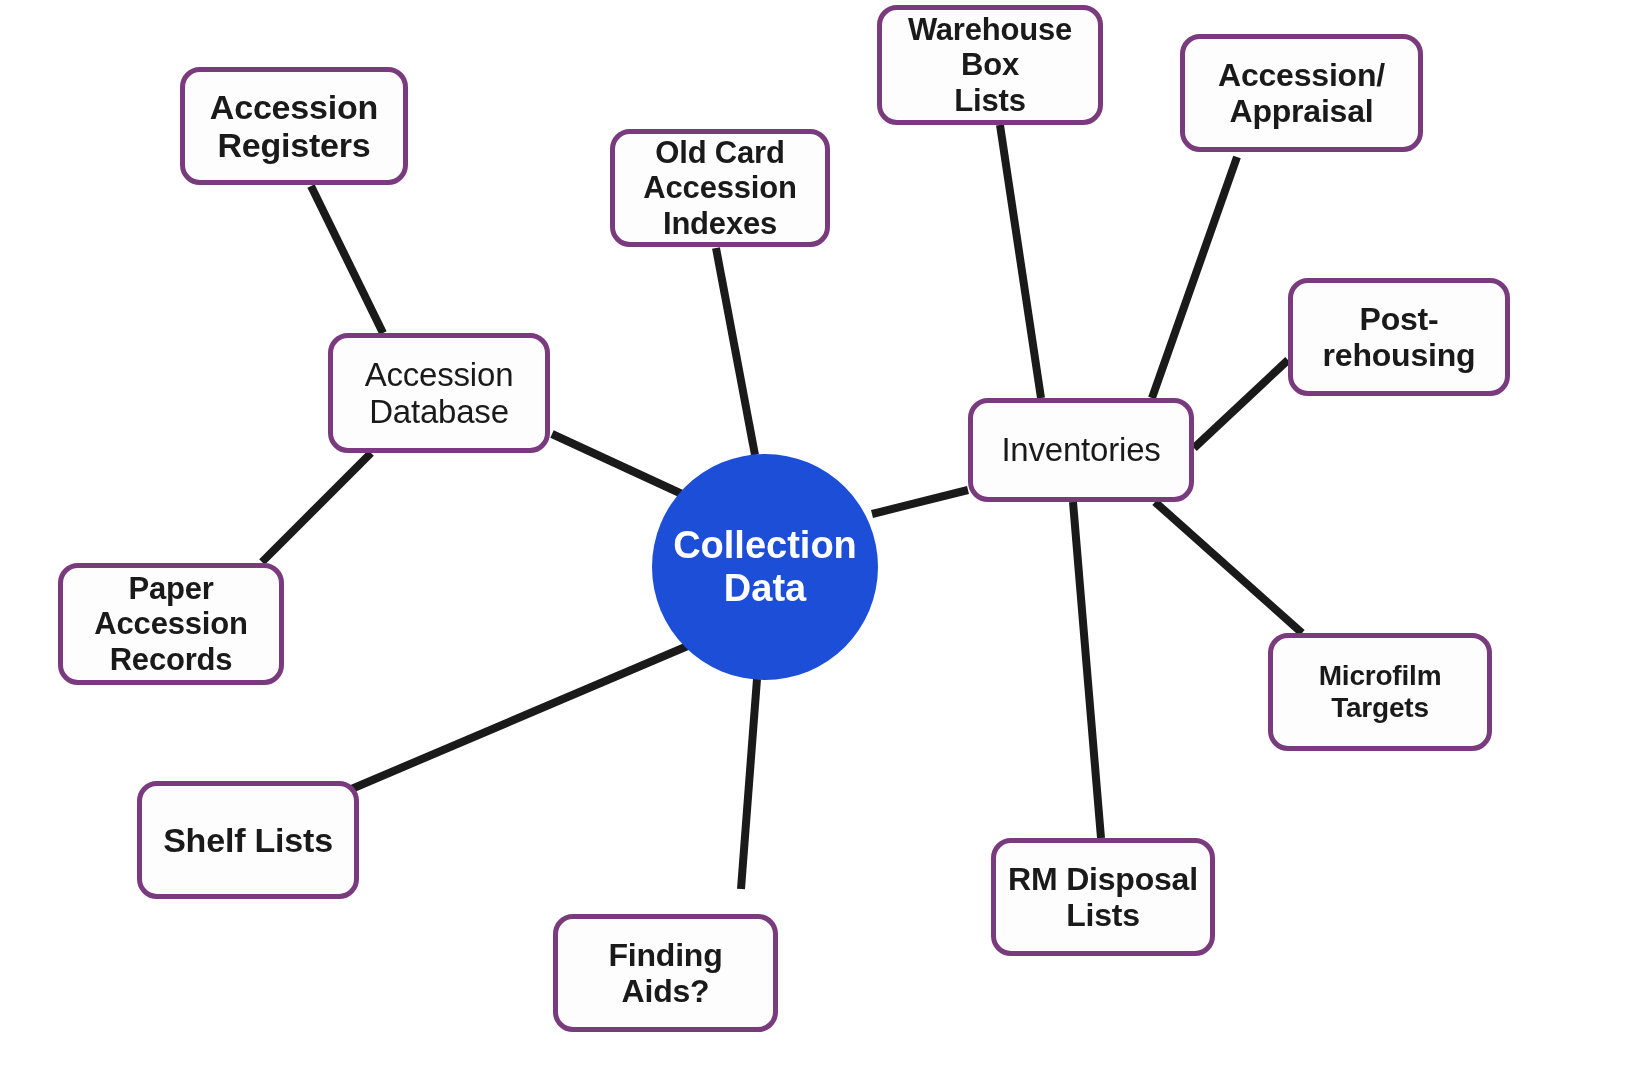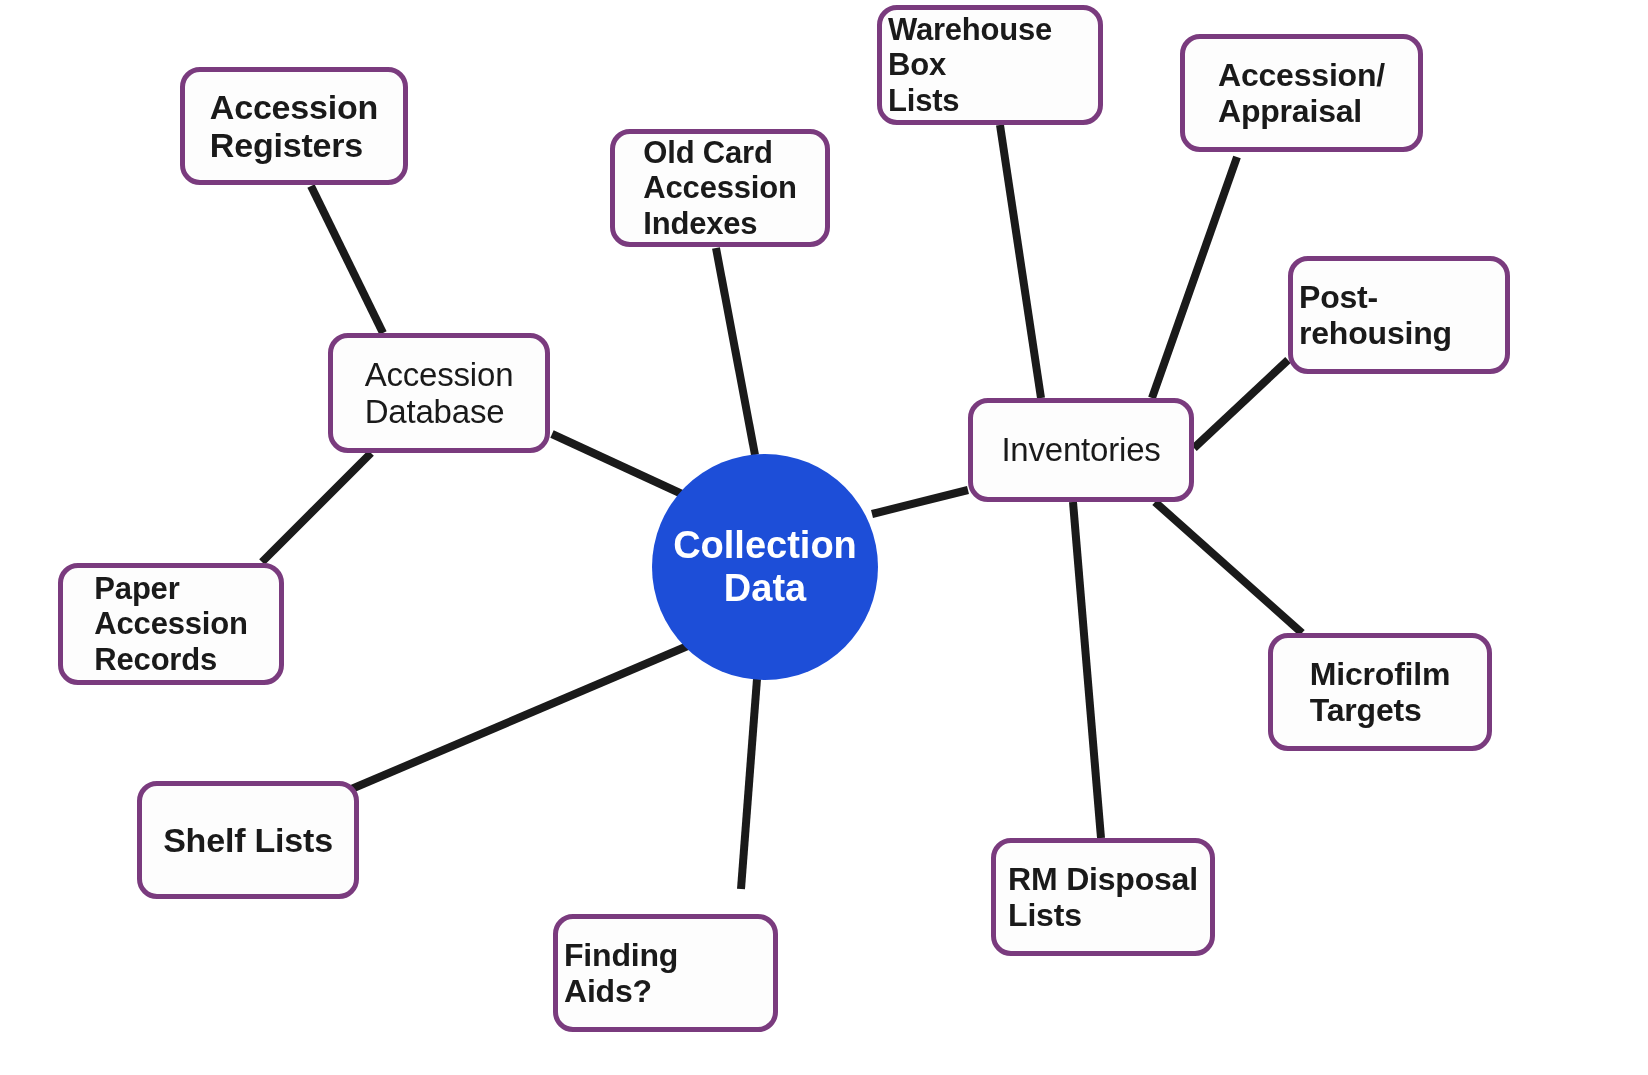--- a/index.html
+++ b/index.html
@@ -26,20 +26,21 @@
   }
   .node-box {
     position: absolute;
     box-sizing: border-box;
     background: #fdfdfd;
     border: 5px solid #7a3b7e;
     border-radius: 20px;
     display: flex;
     align-items: center;
     justify-content: center;
+    text-align: center;
     color: #1a1a1a;
     line-height: 1.13;
     letter-spacing: -0.2px;
     z-index: 5;
   }
   .node-box .label {
     display: block;
     padding: 0 6px;
     white-space: pre-line;
   }
@@ -113,24 +114,24 @@
         <span class="label">Warehouse Box
 Lists</span>
       </div>
       <div class="node-box w-semi" style="left: 1180px; top: 34px; width: 243px; height: 118px; font-size: 32px; border-color: rgb(122, 59, 126);">
         <span class="label">Accession/
 Appraisal</span>
       </div>
       <div class="node-box w-reg" style="left: 968px; top: 398px; width: 226px; height: 104px; font-size: 33px; border-color: rgb(122, 59, 126);">
         <span class="label">Inventories</span>
       </div>
-      <div class="node-box w-semi" style="left: 1288px; top: 256px; width: 222px; height: 118px; font-size: 32px; border-color: rgb(122, 59, 126);">
+      <div class="node-box w-semi" style="left: 1288px; top: 278px; width: 222px; height: 118px; font-size: 32px; border-color: rgb(122, 59, 126);">
         <span class="label">Post-rehousing</span>
       </div>
-      <div class="node-box w-bold" style="left: 1268px; top: 633px; width: 224px; height: 118px; font-size: 32px; border-color: rgb(122, 59, 126);">
+      <div class="node-box w-bold" style="left: 1268px; top: 633px; width: 224px; height: 118px; font-size: 28px; border-color: rgb(122, 59, 126);">
         <span class="label">Microfilm
 Targets</span>
       </div>
       <div class="node-box w-semi" style="left: 991px; top: 838px; width: 224px; height: 118px; font-size: 32px; border-color: rgb(122, 59, 126);">
         <span class="label">RM Disposal
 Lists</span>
       </div>
     </div>
 </div>
 

